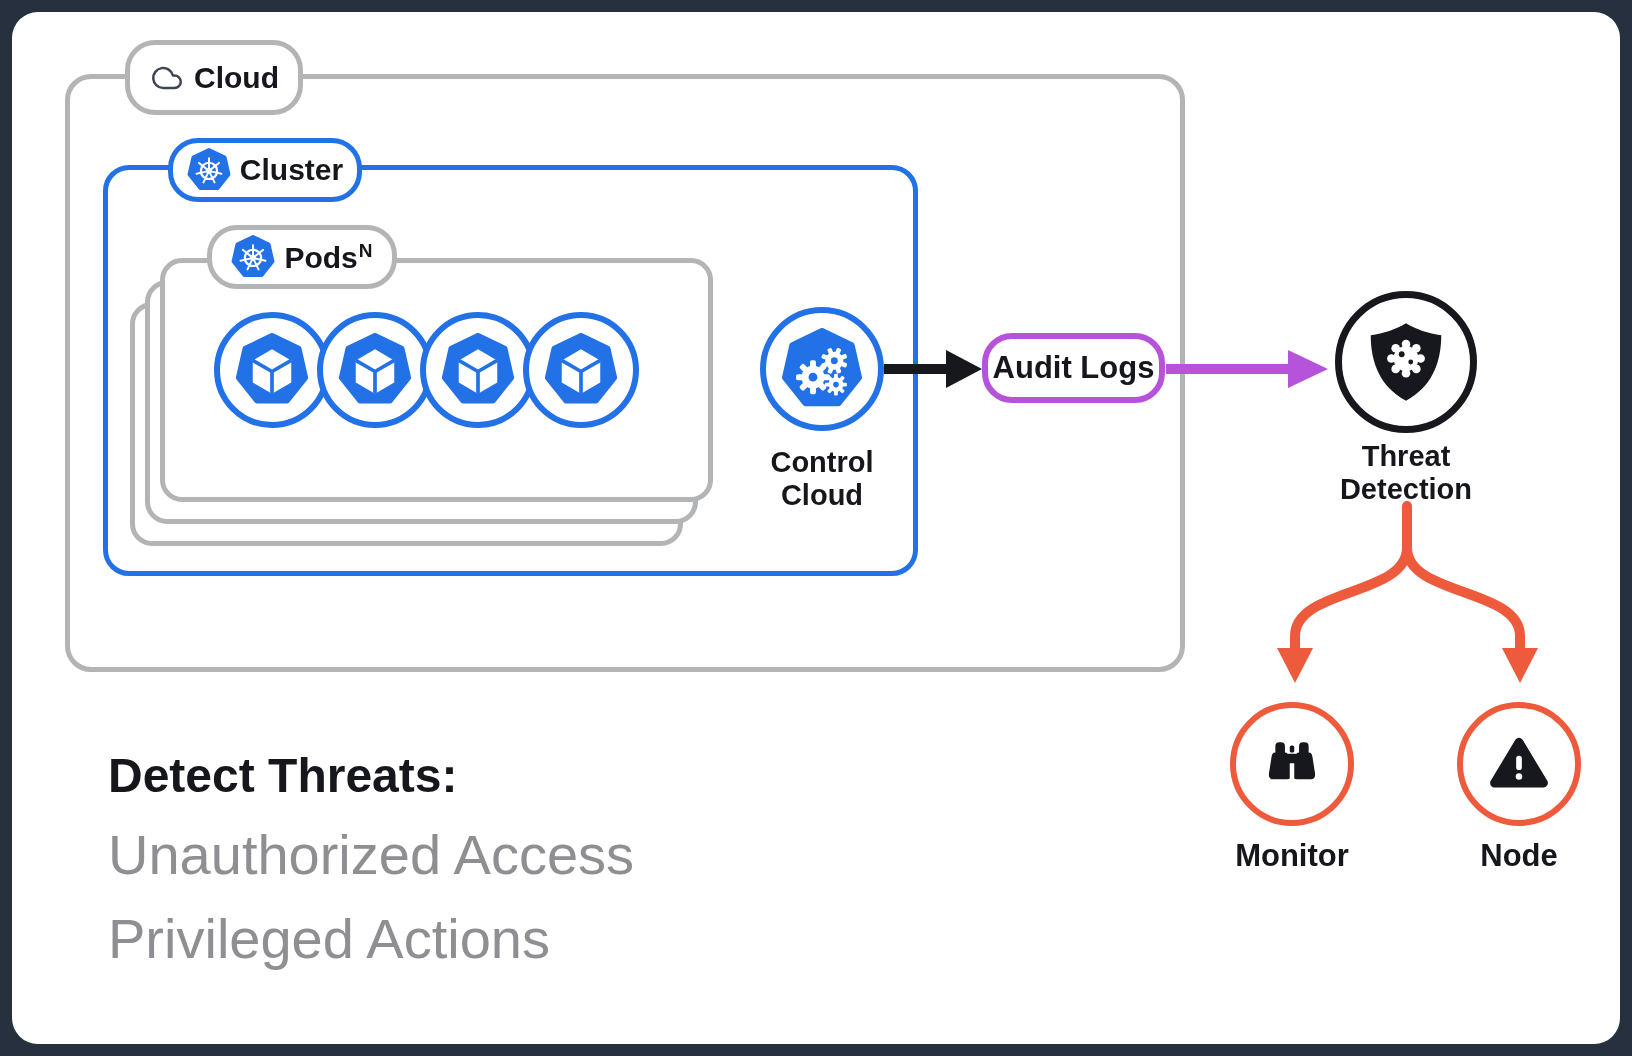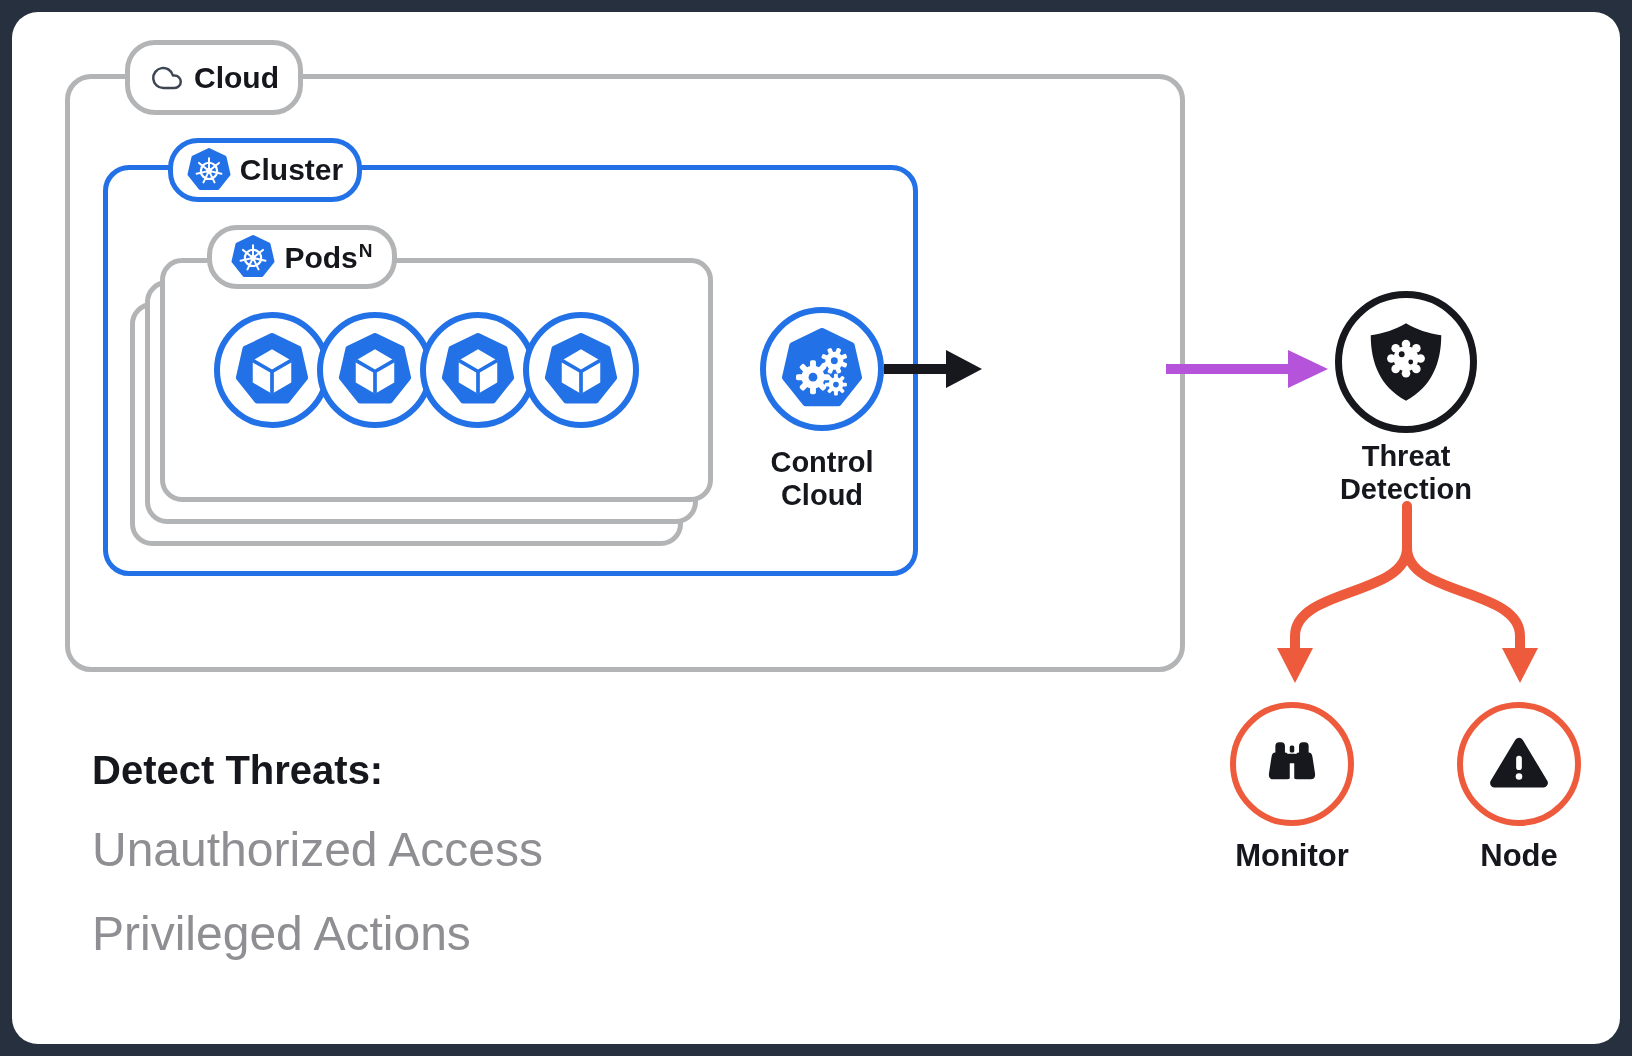--- a/index.html
+++ b/index.html
@@ -33,22 +33,22 @@
   .pods-row{position:absolute;left:214px;top:312px;display:flex;}
   .pod{
     width:116px;height:116px;border:6px solid #2371E6;border-radius:50%;background:#fff;
     box-sizing:border-box;display:flex;align-items:center;justify-content:center;position:relative;
   }
   .pod + .pod{margin-left:-13px;}
   .diagram-label{
     position:absolute;text-align:center;font-weight:bold;font-size:29px;color:#15171C;
     line-height:1.13;
   }
-  .caption-title{position:absolute;left:92px;top:748px;font-size:40px;font-weight:bold;color:#15171C;}
-  .caption-item{position:absolute;left:92px;font-size:48px;font-weight:400;color:#8E8E93;}
+  .caption-title{position:absolute;left:108px;top:748px;font-size:48px;font-weight:bold;color:#15171C;}
+  .caption-item{position:absolute;left:108px;font-size:56px;font-weight:400;color:#8E8E93;}
   .overlay{position:absolute;left:0;top:0;width:1632px;height:1056px;pointer-events:none;}
 </style>
 </head>
 <body>
 
 <div class="stage">
   <div class="card"></div>
 
   <div class="box" style="left:65px;top:74px;width:1120px;height:598px;"></div>
 
@@ -190,20 +190,23 @@
             <rect x="-3.2" y="-18.5" width="6.4" height="9" rx="2" transform="rotate(270)"></rect>
             <rect x="-3.2" y="-18.5" width="6.4" height="9" rx="2" transform="rotate(315)"></rect>
           </g>
           <circle r="4.8" fill="#2371E6"></circle>
         </g>
       </svg>
     </span>
   </div>
   <div class="diagram-label" style="left:752px;top:446px;width:140px;">Control Cloud</div>
 
+  <div class="pill purple" style="left:982px;top:333px;width:183px;height:70px;">
+    <span>Audit Logs</span>
+  </div>
 
   <div class="circle black" style="left:1335px;top:291px;width:142px;height:142px;">
     <span style="display:flex;">
       <svg width="86" height="86" viewBox="0 0 100 100">
         <path d="M50 5 C62 12 76 17 91 19 C91 51 80 79 50 95 C20 79 9 51 9 19 C24 17 38 12 50 5 Z" fill="#17181D"></path>
         <g fill="#fff">
           <circle cx="50" cy="46" r="14.5"></circle>
           <circle cx="67" cy="46" r="5"></circle>
             <circle cx="62" cy="58" r="5"></circle>
           <circle cx="50" cy="63" r="5"></circle>

